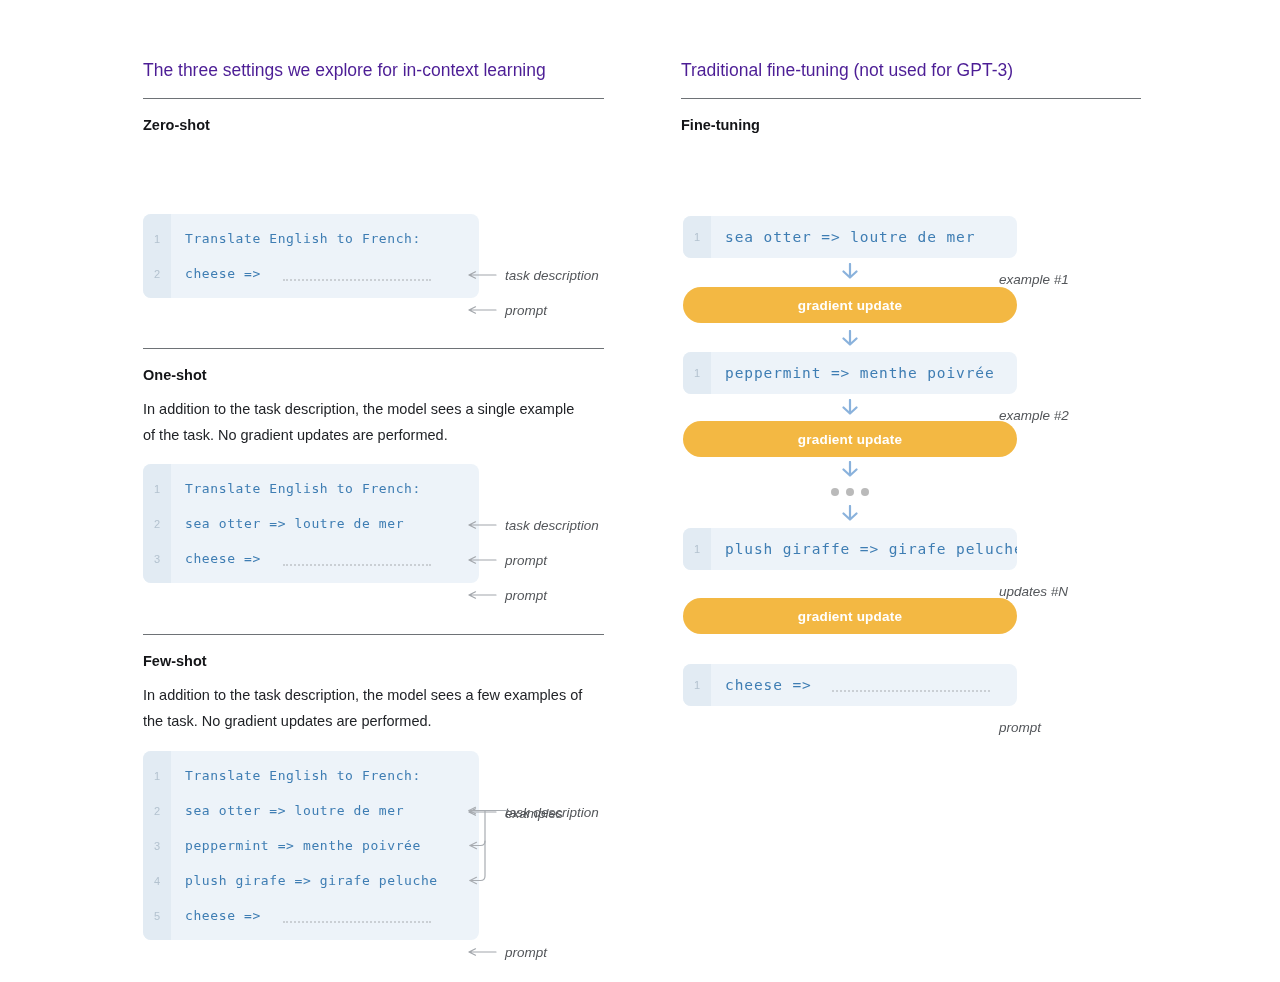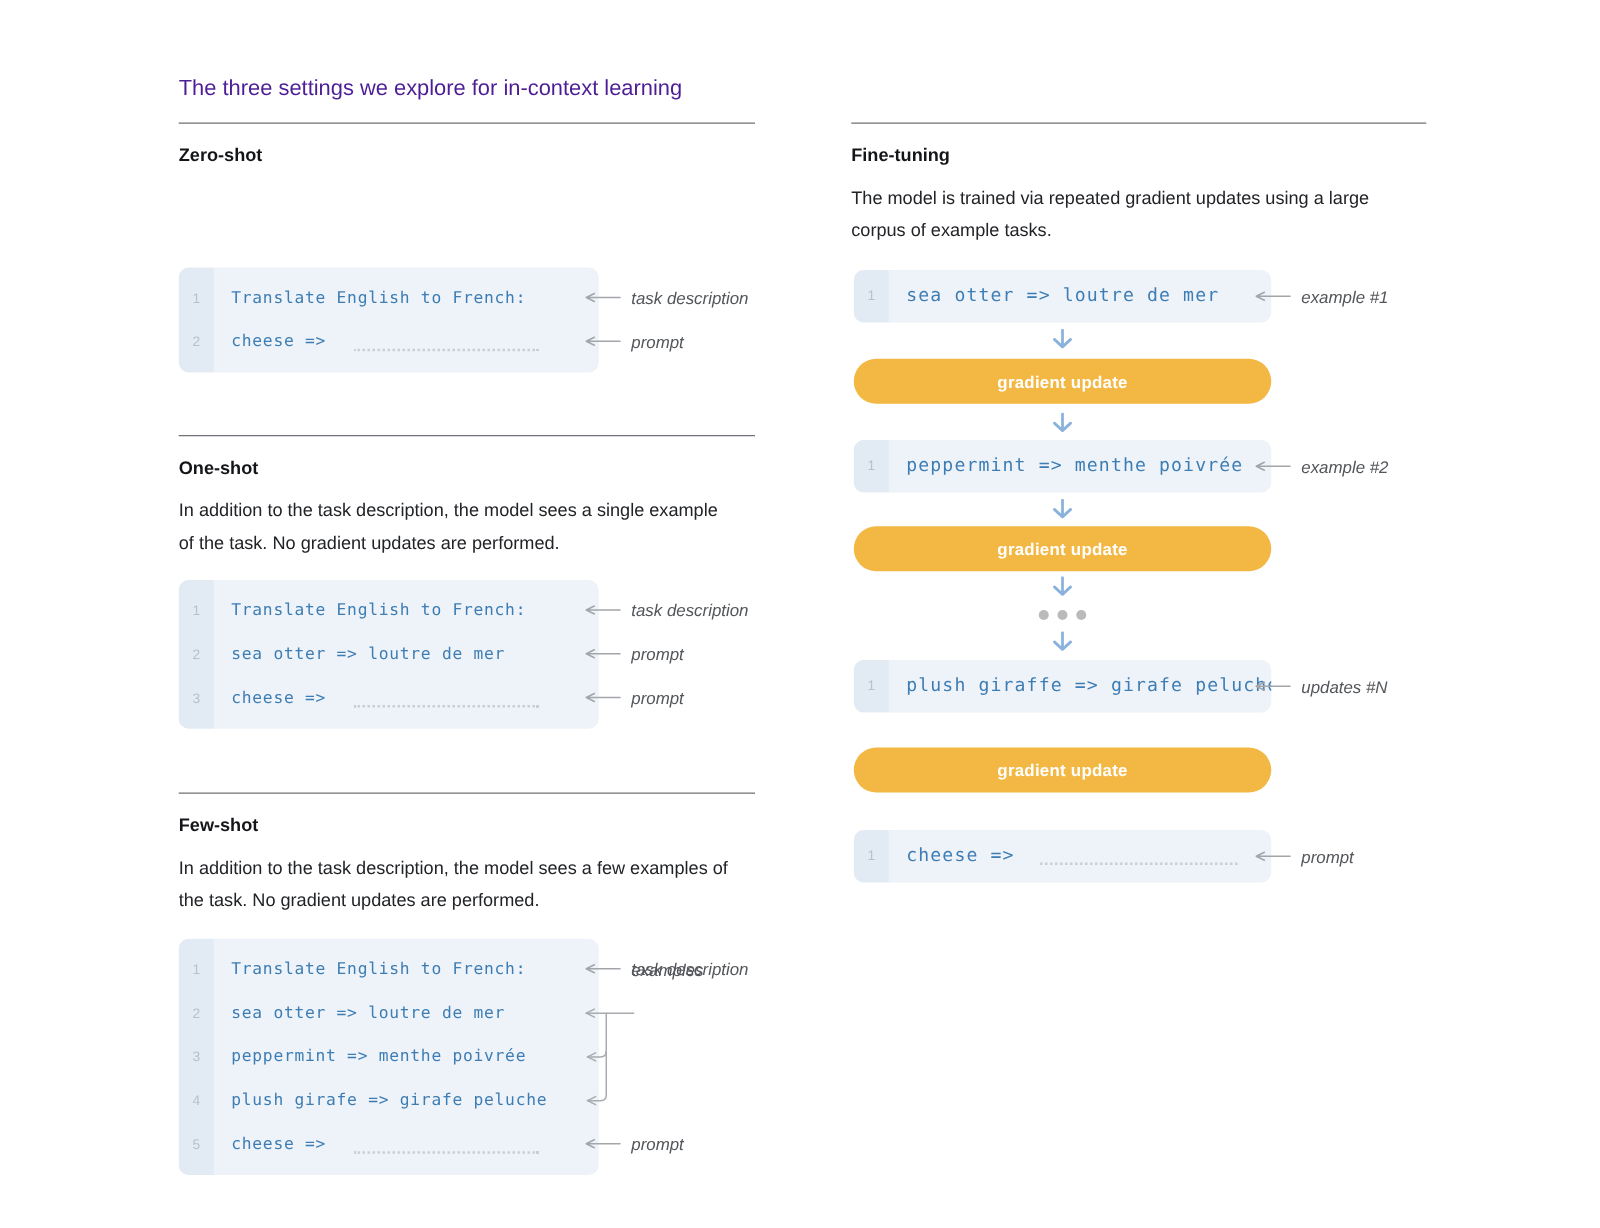--- a/index.html
+++ b/index.html
@@ -32,22 +32,22 @@
     margin-left:14px; font-family:"DejaVu Sans Mono", monospace;
     font-size:13px; letter-spacing:0.6px; color:#3E7DB3; white-space:pre;
   }
   .codeblock-r .ctext { font-size:14.5px; letter-spacing:0.9px; }
   .dotted {
     display:inline-block; height:12px; border-bottom:2px dotted #CACFD4; vertical-align:-8px;
   }
   .dotted.dl { width:148px; margin-left:22px; }
   .dotted.dr { width:158px; margin-left:20px; }
 
-  .ann { position:absolute; left:320px; height:20px; display:flex; align-items:center; gap:8px; white-space:nowrap; }
-  #col-right .ann { left:318px; }
+  .ann { position:absolute; left:320px; height:20px; display:flex; align-items:center; gap:8px; white-space:nowrap;margin-top:37px; }
+  #col-right .ann { left:318px;flex-direction:column; }
   .ann.label-only { left:362px; }
   .ann-label { font-size:13.5px; font-style:italic; color:#53565a; }
 
   .varrow { position:absolute; left:2px; width:334px; display:flex; justify-content:center; }
   .pill {
     position:absolute; left:2px; width:334px; height:36px; border-radius:18px; background:#F3B843;
     display:flex; align-items:center; justify-content:center;
     color:#ffffff; font-size:13.5px; font-weight:bold; letter-spacing:0.2px;
   }
   .dots { position:absolute; left:2px; width:334px; display:flex; justify-content:center; gap:7px; }
@@ -181,24 +181,24 @@
   <div class="ann" style="top:905px">
     <svg width="34" height="10" viewBox="0 0 34 10">
         <path d="M6 5 H33 M6 5 L12.5 1.8 M6 5 L12.5 8.2" fill="none" stroke="#A2A6AB" stroke-width="1.2" stroke-linecap="round"></path>
       </svg>
     <span class="ann-label">prompt</span>
   </div>
 </div>
 
 <div id="col-right" class="col">
 
+  <div class="col-title">Traditional fine-tuning (not used for GPT-3)</div>
   <div class="rule" style="top:98px"></div>
 
   <div class="sec-heading" style="top:117px">Fine-tuning</div>
-  <div class="sec-desc" style="top:146px">The model is trained via repeated gradient updates using a large corpus of example tasks.</div>
 
   <div class="codeblock-r" style="top:216px">
     <div class="crow">
       <span class="lnum">1</span>
       <span class="ctext">sea otter =&gt; loutre de mer</span>
     </div>
   </div>
   <div class="ann" style="top:227px">
     <svg width="34" height="10" viewBox="0 0 34 10">
         <path d="M6 5 H33 M6 5 L12.5 1.8 M6 5 L12.5 8.2" fill="none" stroke="#A2A6AB" stroke-width="1.2" stroke-linecap="round"></path>

